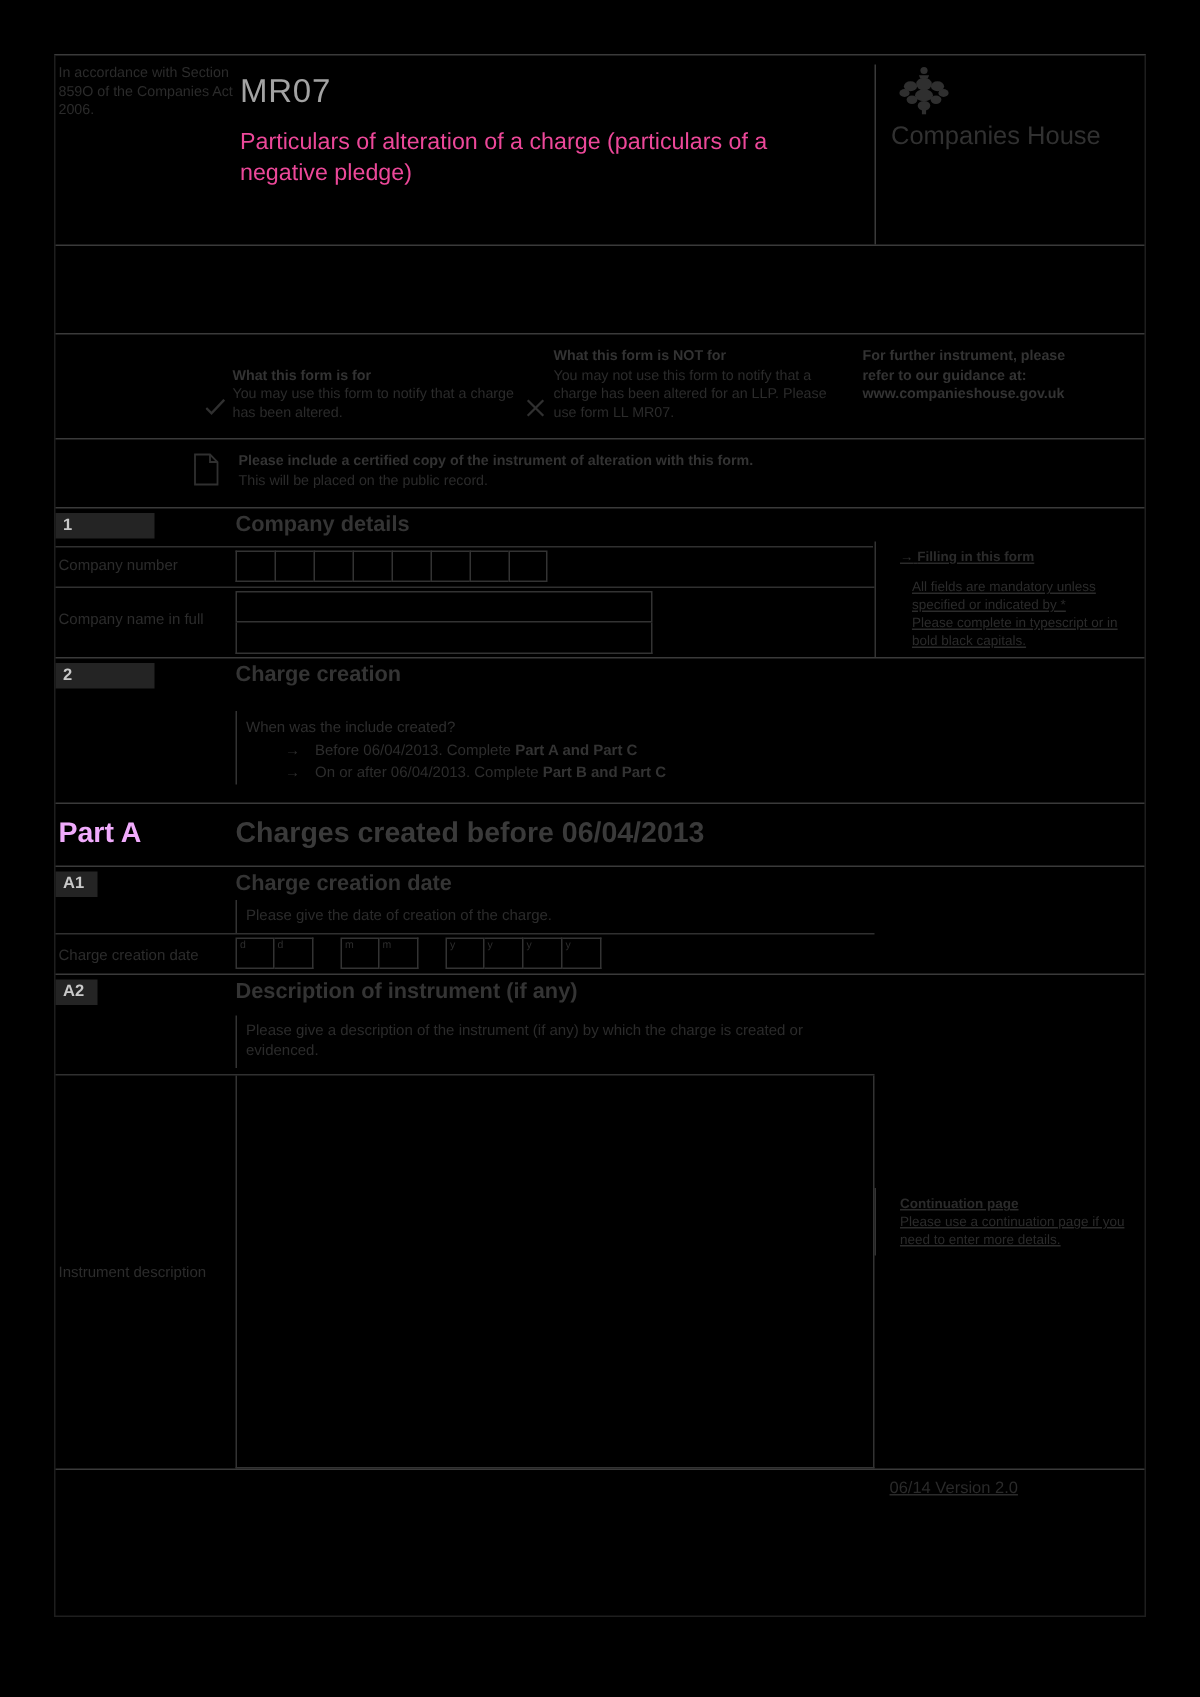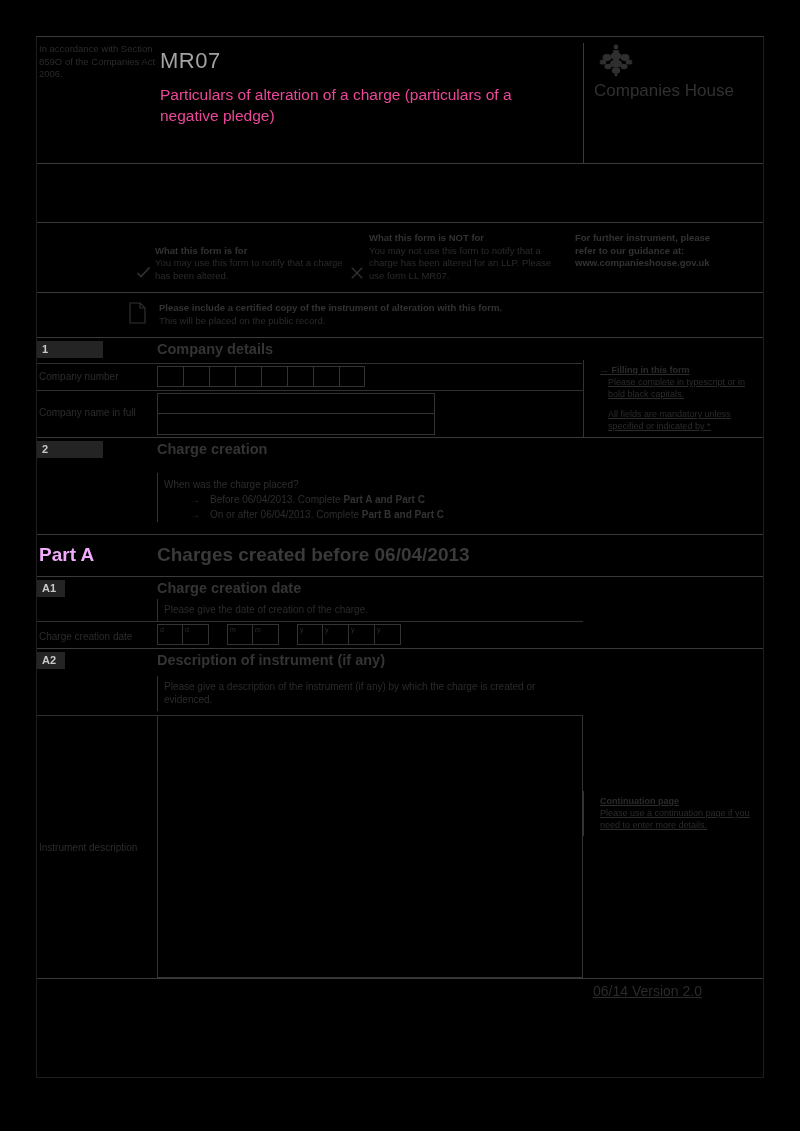--- a/index.html
+++ b/index.html
@@ -250,21 +250,21 @@
     line-height: 15px;
     color: #2d2d2d;
     padding-left: 26px;
   }
   .bullet-mark { width: 20px; flex: 0 0 20px; }
   .bullet-row b { color: #333333; }
 
   .textarea-big { height: 262px; border: 1px solid #333333; border-top: none; box-sizing: border-box; }
 
   .footer {
-    font-size: 14px;
+    font-size: 11px;
     color: #2a2a2a;
     padding-top: 6px;
   }
 </style>
 </head>
 <body>
 
 <div id="page">
 
   <div class="header">
@@ -377,39 +377,39 @@
         <div class="col-main" style="padding:2px 0 0 0;padding-right:148px">
           <div class="field-box"></div>
           <div class="field-box" style="border-top:none"></div>
         </div>
       </div>
     </div>
     <div class="col-side bl" style="margin-top:0">
       <div class="side-pad">
         <span class="arrow">→</span>
         <b>Filling in this form</b>
+        <div style="padding-left:8px;padding-top:8px">All fields are mandatory unless specified or indicated by *</div>
         <div style="padding-left:8px">Please complete in typescript or in bold black capitals.</div>
-        <div style="padding-left:8px;padding-top:8px">All fields are mandatory unless specified or indicated by *</div>
       </div>
     </div>
   </div>
 
   <div class="rule"></div>
 
   <div class="row">
     <div style="flex:1">
       <div class="sec-head">
         <div class="badge">2</div>
         <div class="sec-gap"></div>
         <div class="sec-title">Charge creation</div>
       </div>
       <div class="row" style="height:74px">
         <div class="col-label"></div>
         <div class="col-main bl" style="padding:4px 0 0 6px">
-          <div style="font-size:10px;line-height:15px;color:#2d2d2d">When was the charge placed?</div>
+          <div style="font-size:10px;line-height:15px;color:#2d2d2d">When was the include created?</div>
           <div class="bullet-row">
             <div class="bullet-mark">→</div>
             <div><span>Before 06/04/2013. Complete </span><b>Part A and Part C</b></div>
           </div>
           <div class="bullet-row">
             <div class="bullet-mark">→</div>
             <div><span>On or after 06/04/2013. Complete </span><b>Part B and Part C</b></div>
           </div>
         </div>
       </div>

